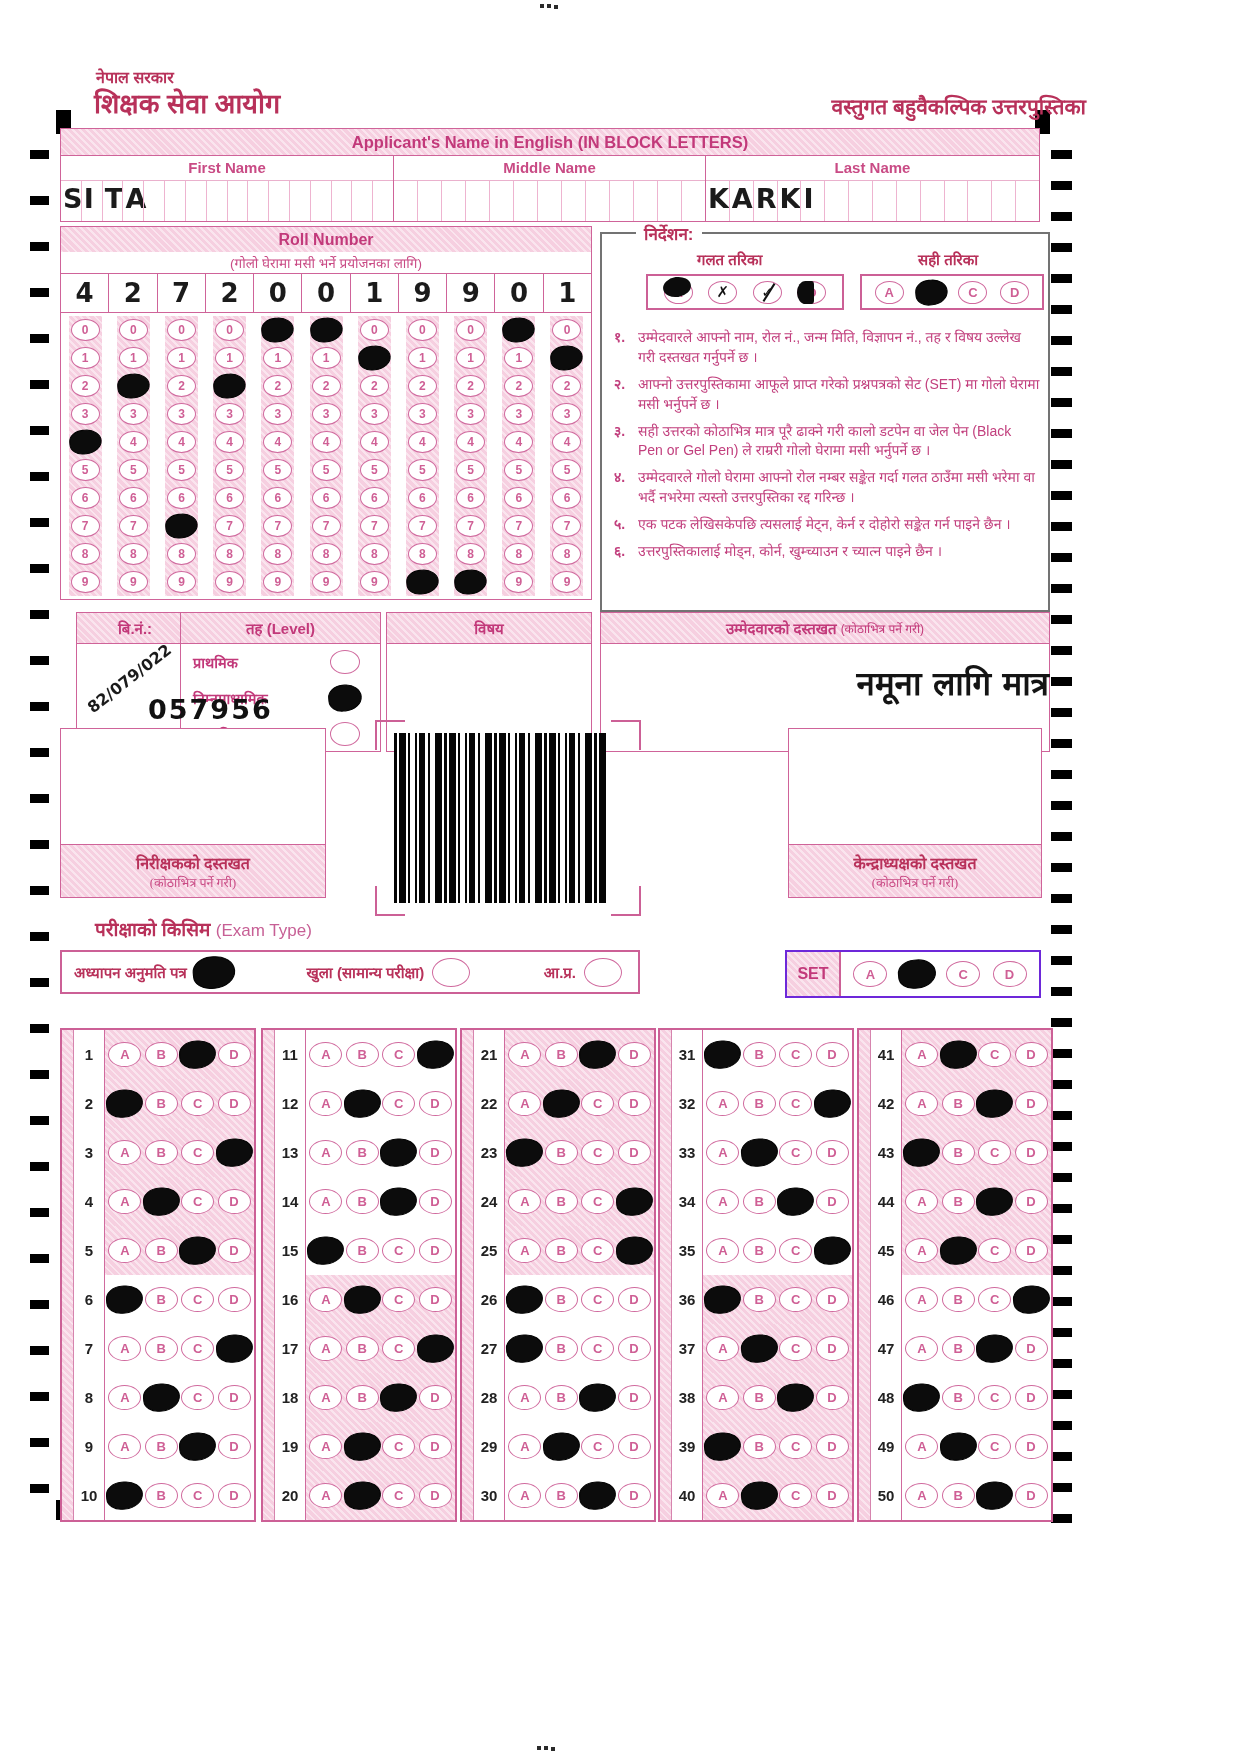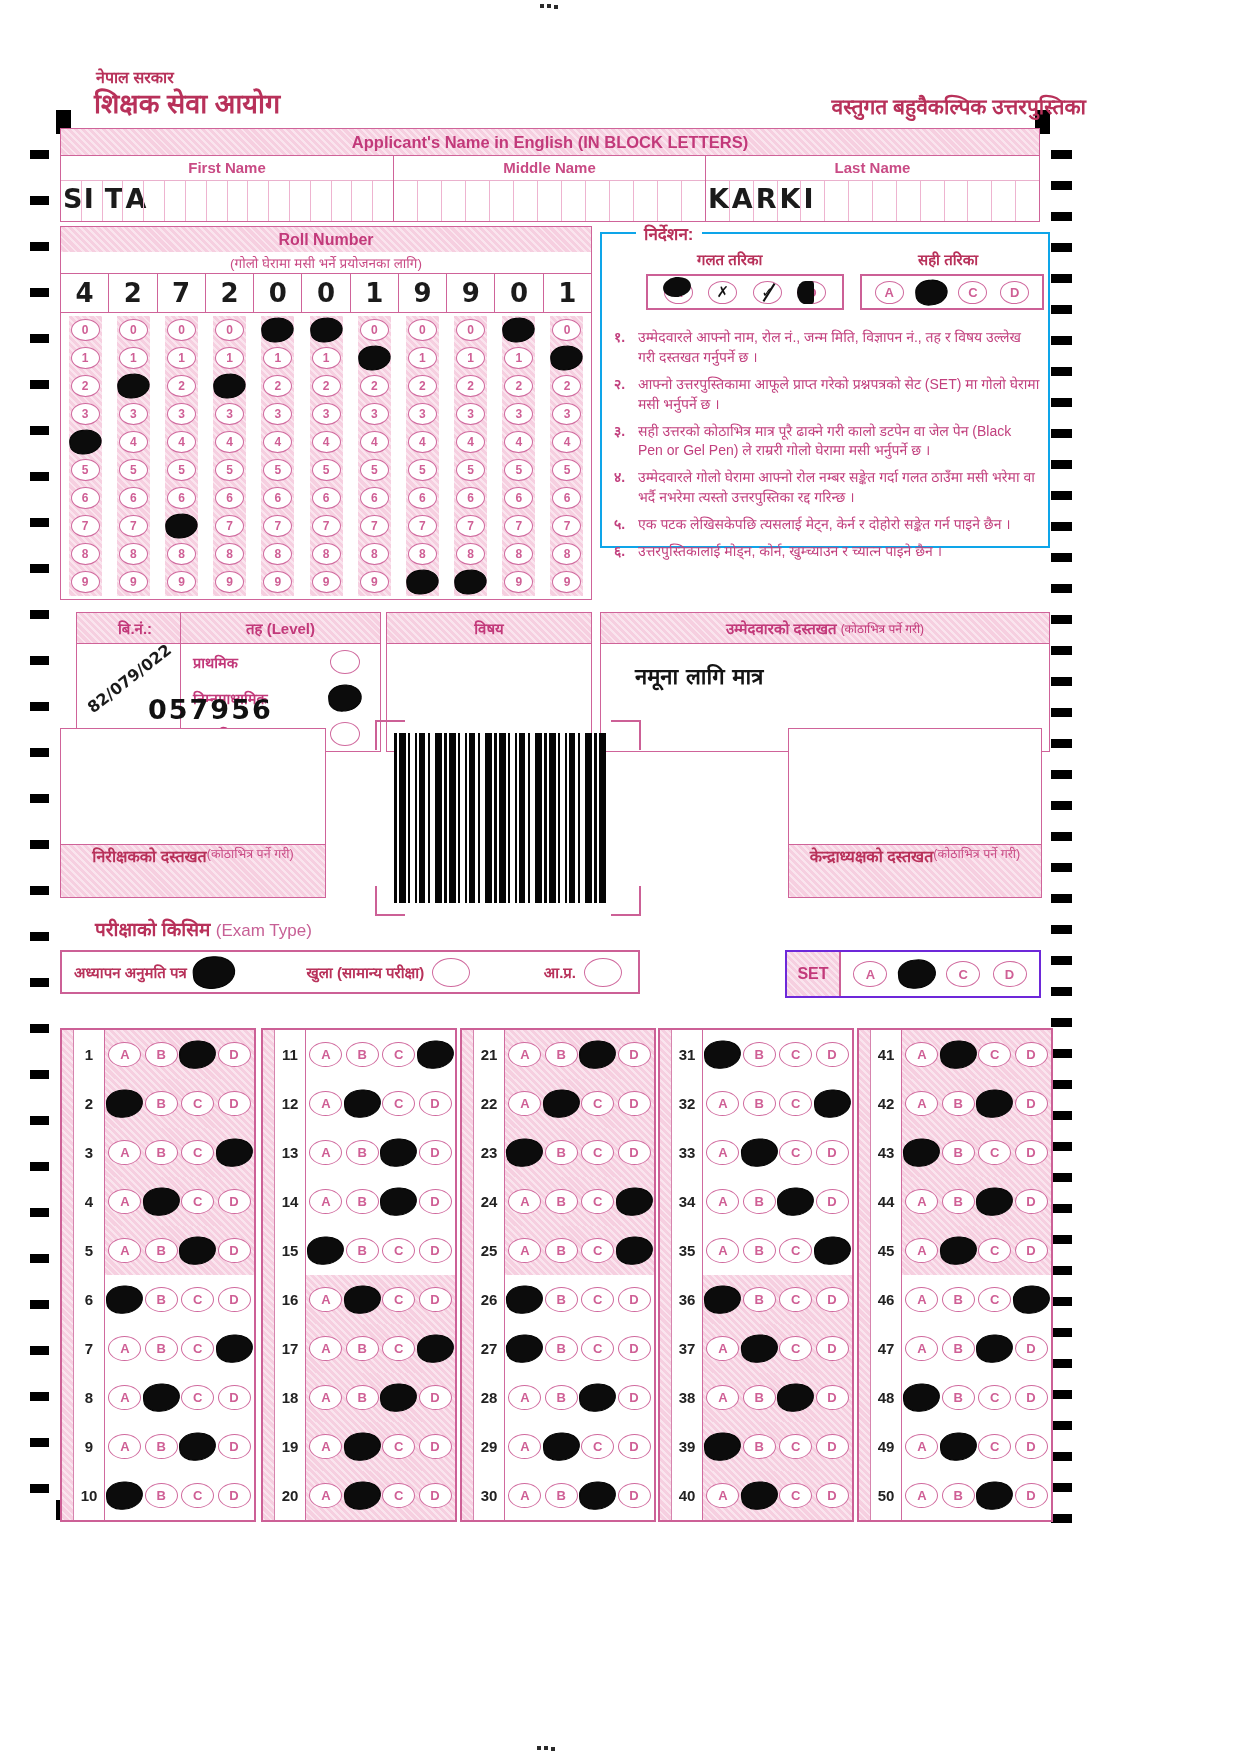--- a/index.html
+++ b/index.html
@@ -45,21 +45,21 @@
   .rcol{flex:1;display:flex;justify-content:center;}
   .rstrip{width:33px;display:flex;flex-direction:column;align-items:center;justify-content:space-between;padding:3px 0;}
 
   .bubble{display:inline-flex;align-items:center;justify-content:center;border:1.6px solid #d06a9e;
           border-radius:50%;color:#cf5f95;font-weight:bold;background:#fff;box-sizing:border-box;flex:none;}
   .bubble.filled{background:#0c0c0c;border-color:#050505;color:transparent;
                  border-radius:48% 52% 55% 45%;transform:rotate(-5deg) scale(1.12);}
   .rb{width:29px;height:22px;font-size:12px;}
 
   
-  .instrbox{position:absolute;left:600px;top:232px;width:450px;height:316px;border:2px solid #0ea5e9;box-sizing:border-box;}
+  .instrbox{position:absolute;left:600px;top:232px;width:450px;height:380px;border:2px solid #737373;box-sizing:border-box;}
   .instrlegend{position:absolute;top:-12px;left:34px;background:#fff;padding:0 8px;color:#b8315a;
                font-weight:bold;font-size:17px;}
   .mlabel{position:absolute;color:#b8315a;font-weight:bold;font-size:15px;}
   .mbox{position:absolute;top:40px;height:36px;border:2px solid #cc6096;display:flex;align-items:center;
         justify-content:space-evenly;box-sizing:border-box;}
   .wm{width:29px;height:23px;font-size:13px;position:relative;overflow:visible;}
   .wm .blob{position:absolute;left:-2px;top:-5px;width:28px;height:20px;background:#0c0c0c;
             border-radius:50%;transform:rotate(-8deg);}
   .wm.cross{color:#111;font-size:15px;font-weight:bold;}
   .wm.check{color:#111;font-size:14px;font-weight:bold;}
@@ -72,30 +72,30 @@
 
   
   .ibox{position:absolute;top:612px;height:140px;border:1.6px solid #cf6399;box-sizing:border-box;background:#fff;}
   .ihead{height:30px;display:flex;align-items:center;justify-content:center;color:#c2397a;
          font-weight:bold;font-size:15px;border-bottom:1.6px solid #cf6399;}
   .bnval{position:absolute;left:2px;top:56px;transform:rotate(-38deg);font-size:16px;white-space:nowrap;}
   .lrow{display:flex;align-items:center;justify-content:space-between;height:36px;padding:0 20px 0 12px;}
   .lrow .llab{color:#c2397a;font-weight:bold;font-size:14.5px;}
   .lb{width:30px;height:24px;font-size:12px;}
   .signhead span.sub{font-weight:normal;font-size:12px;margin-left:4px;}
-  .signval{padding:16px 0 0 34px;font-size:22px;color:#141414;}
+  .signval{padding:16px 0 0 34px;font-size:33px;color:#141414;text-align:right;}
 
   .serial{position:absolute;left:148px;top:694px;font-size:27px;font-weight:bold;color:#111;
           letter-spacing:2px;font-family:"DejaVu Sans",sans-serif;}
 
   
   .sigbox{position:absolute;top:728px;height:170px;border:1.6px solid #cf6399;box-sizing:border-box;
           background:#fff;display:flex;flex-direction:column;justify-content:flex-end;}
-  .sigband{height:52px;border-top:1.6px solid #cf6399;display:flex;flex-direction:row;
-           justify-content:center;}
+  .sigband{height:52px;border-top:1.6px solid #cf6399;display:flex;flex-direction:column;
+           align-items:center;justify-content:center;font-family:Liberation Serif, serif;}
   .sig1{color:#b8315a;font-weight:bold;font-size:16px;}
   .sig2{color:#c94b85;font-size:12.5px;}
   .crop{position:absolute;width:28px;height:28px;border:0 solid #cc6096;}
   .bars{position:absolute;left:394px;top:733px;width:212px;height:170px;
         background:repeating-linear-gradient(90deg,#050505 0 3px,#fff 3px 5px,#050505 5px 12px,#fff 12px 14px,
         #050505 14px 16px,#fff 16px 21px,#050505 21px 23px,#fff 23px 25px,#050505 25px 31px,#fff 31px 34px,
         #050505 34px 36px,#fff 36px 41px,#050505 41px 48px,#fff 48px 50px);}
 
   
   .examhead{position:absolute;left:95px;top:916px;font-size:19px;font-weight:bold;color:#b8315a;}

